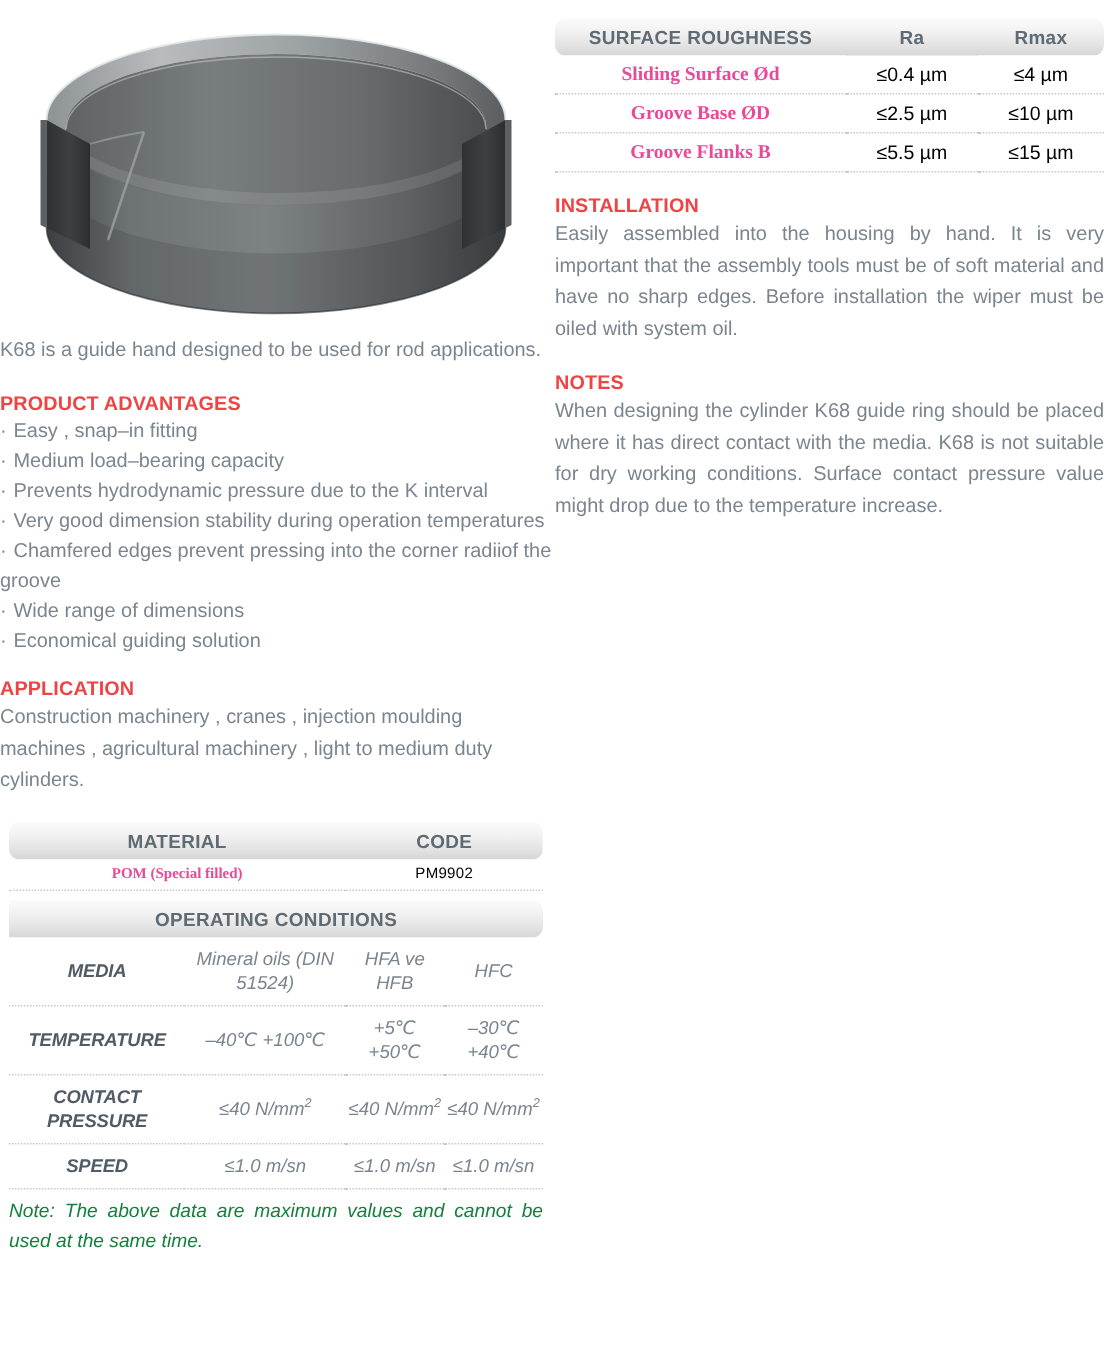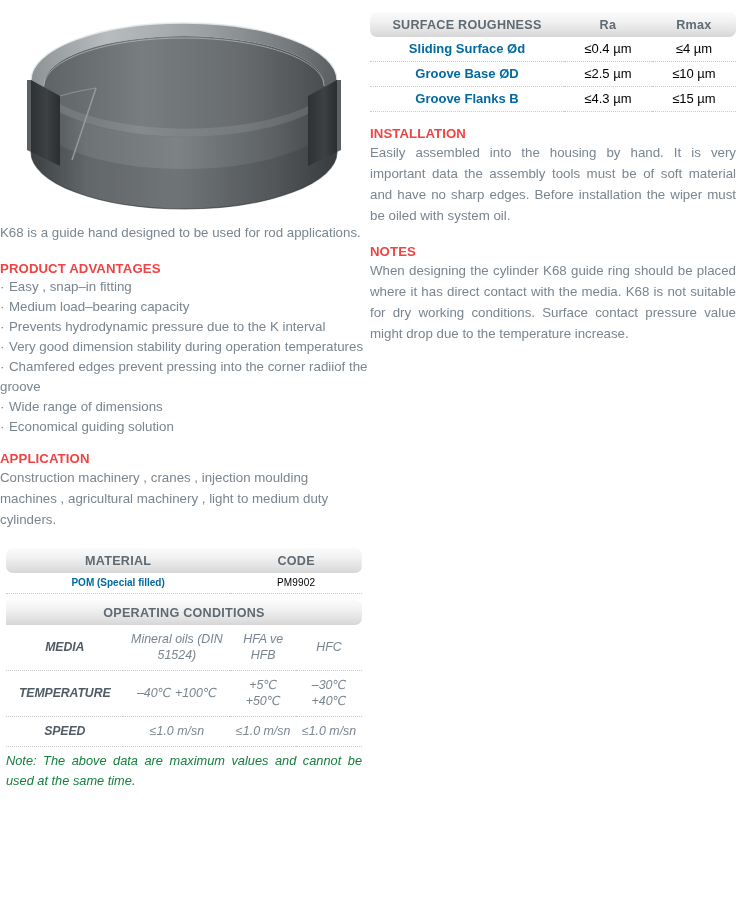--- a/index.html
+++ b/index.html
@@ -98,21 +98,22 @@
 
   .drow td {
     border-bottom: 1px dotted #c9c9c9;
     padding: 4px 0 5px 0;
     font-size: 10px;
     text-align: center;
     vertical-align: middle;
   }
   .drow td.lbl {
     font-weight: bold;
-    color: #0369a1;
+    color: #ec4899;
+    font-family: Liberation Serif, serif;
   }
   .drow td.val {
     color: #000000;
   }
 
   
   #surface-roughness-table { margin-bottom: 0; }
   #surface-roughness-table .drow td { font-size: 13px; }
 
   
@@ -310,20 +311,26 @@
             <td>HFC</td>
           </tr>
 
           <tr class="oc">
             <td class="rowlbl">TEMPERATURE</td>
             <td>–40℃ +100℃</td>
             <td>+5℃ +50℃</td>
             <td>–30℃ +40℃</td>
           </tr>
 
+          <tr class="oc">
+            <td class="rowlbl">CONTACT PRESSURE</td>
+            <td>≤40 N/mm<sup>2</sup></td>
+            <td>≤40 N/mm<sup>2</sup></td>
+            <td>≤40 N/mm<sup>2</sup></td>
+          </tr>
 
           <tr class="oc">
             <td class="rowlbl">SPEED</td>
             <td>≤1.0 m/sn</td>
             <td>≤1.0 m/sn</td>
             <td>≤1.0 m/sn</td>
           </tr>
         </tbody>
       </table>
 
@@ -350,30 +357,30 @@
           <td class="val">≤0.4 µm</td>
           <td class="val">≤4 µm</td>
         </tr>
         <tr class="drow">
           <td class="lbl">Groove Base   ØD</td>
           <td class="val">≤2.5 µm</td>
           <td class="val">≤10 µm</td>
         </tr>
         <tr class="drow">
           <td class="lbl">Groove Flanks  B</td>
-          <td class="val">≤4.3 µm</td>
+          <td class="val">≤5.5 µm</td>
           <td class="val">≤15 µm</td>
         </tr>
       </tbody>
     </table>
 
     <div class="spacer-14"></div>
 
     <h3 class="sec">INSTALLATION</h3>
-    <p class="para">Easily assembled into the housing by hand. It is very important data the assembly tools must be of soft material and have no sharp edges. Before installation the wiper must be oiled with system oil.</p>
+    <p class="para">Easily assembled into the housing by hand. It is very important that the assembly tools must be of soft material and have no sharp edges. Before installation the wiper must be oiled with system oil.</p>
 
     <div class="spacer-18"></div>
 
     <h3 class="sec">NOTES</h3>
     <p class="para">When designing the cylinder K68 guide ring should be placed where it has direct contact with the media. K68 is not suitable for dry working conditions. Surface contact pressure value might drop due to the temperature increase.</p>
   </div>
 
 </div>
 
 </body></html>

